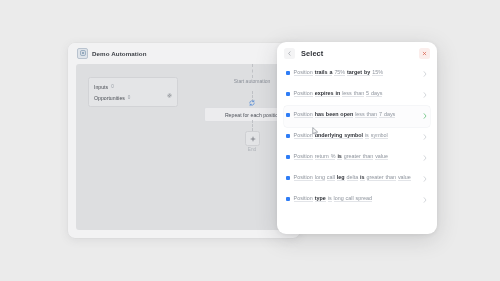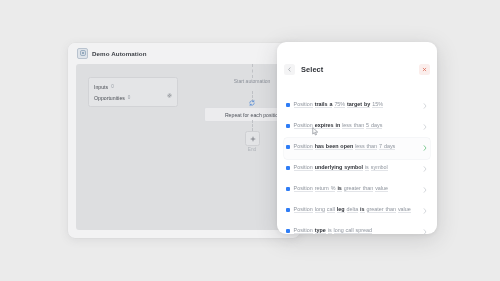--- a/index.html
+++ b/index.html
@@ -189,21 +189,21 @@
     box-shadow: 0 5px 22px rgba(45,48,56,0.17), 0 1px 4px rgba(45,48,56,0.08);
     overflow: hidden;
     display: flex;
     flex-direction: column;
   }
   #panel-header {
     height: 22px;
     flex: 0 0 auto;
     display: flex;
     align-items: center;
-    padding: 16px 7px;
+    padding: 0 7px;
     gap: 6px;
   }
   #back-button {
     width: 11px;
     height: 11px;
     border-radius: 2.5px;
     background: #f4f4f5;
     display: flex;
     align-items: center;
     justify-content: center;

